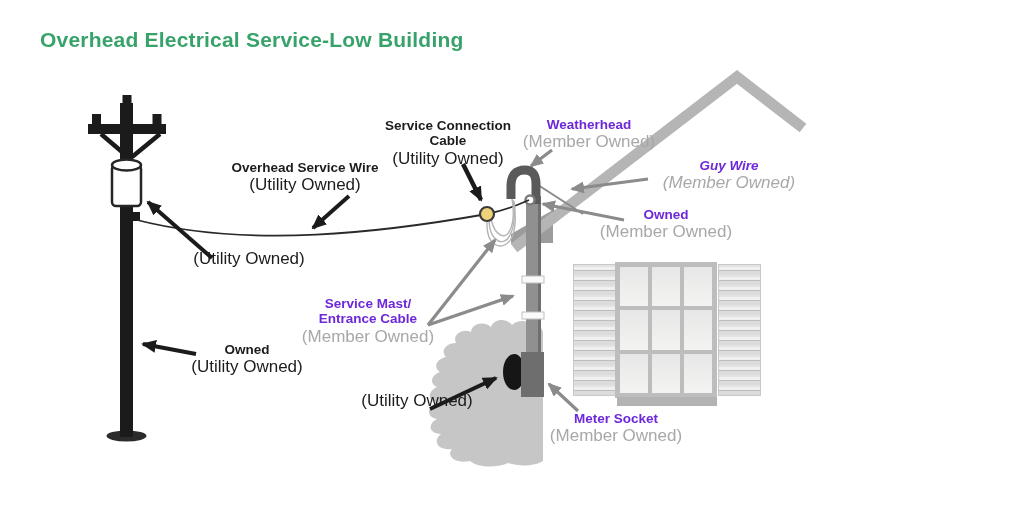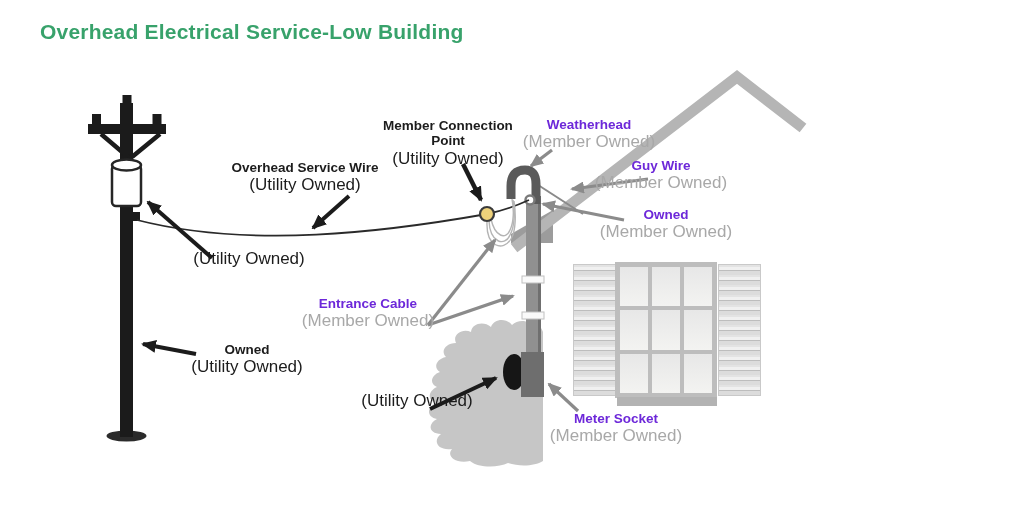--- a/index.html
+++ b/index.html
@@ -2,21 +2,21 @@
 <html><head>
 <meta charset="utf-8">
 <style>
   html,body{margin:0;padding:0;background:#ffffff;}
   #canvas{
     position:relative;width:1024px;height:512px;background:#ffffff;overflow:hidden;
     font-family:"Liberation Sans","DejaVu Sans",sans-serif;
   }
   #diagram-svg{position:absolute;left:0;top:0;z-index:3;pointer-events:none;}
   .page-title{
-    position:absolute;left:40px;top:20px;z-index:5;
+    position:absolute;left:40px;top:28px;z-index:5;
     font-size:21px;font-weight:bold;color:#38a26b;letter-spacing:.2px;white-space:nowrap;
   }
   .lbl{position:absolute;z-index:6;text-align:center;line-height:1.13;}
   .lbl .nm{display:block;font-weight:bold;font-size:13.5px;}
   .lbl .own{display:block;font-size:17px;font-weight:normal;}
   .lbl.utility .nm,.lbl.utility .own{color:#1c1c1c;}
   .lbl.member .nm{color:#6d28d9;}
   .lbl.member .own{color:#a8a8a8;}
   
   .win{position:absolute;z-index:2;}
@@ -123,21 +123,21 @@
       <path d="M 578 411 L 549 384" stroke="#8b8b8b" stroke-width="3.2" marker-end="url(#ah-gray)"></path>
     </g>
   </svg>
 
   <div class="lbl utility" style="left:195px;top:160px;width:220px;">
     <span class="nm">Overhead Service Wire</span>
     <span class="own">(Utility Owned)</span>
   </div>
 
   <div class="lbl utility" style="left:383px;top:118px;width:130px;">
-    <span class="nm">Member Connection Point</span>
+    <span class="nm">Service Connection Cable</span>
     <span class="own">(Utility Owned)</span>
   </div>
 
   <div class="lbl utility" style="left:164px;top:249px;width:170px;">
     <span class="own">(Utility Owned)</span>
   </div>
 
   <div class="lbl utility" style="left:172px;top:342px;width:150px;">
     <span class="nm">Owned</span>
     <span class="own">(Utility Owned)</span>
@@ -145,31 +145,32 @@
 
   <div class="lbl utility" style="left:342px;top:391px;width:150px;">
     <span class="own">(Utility Owned)</span>
   </div>
 
   <div class="lbl member" style="left:514px;top:117px;width:150px;">
     <span class="nm">Weatherhead</span>
     <span class="own">(Member Owned)</span>
   </div>
 
-  <div class="lbl member" style="left:586px;top:158px;width:150px;">
+  <div class="lbl member" style="left:654px;top:158px;width:150px;font-style:italic;">
     <span class="nm">Guy Wire</span>
     <span class="own">(Member Owned)</span>
   </div>
 
   <div class="lbl member" style="left:591px;top:207px;width:150px;">
     <span class="nm">Owned</span>
     <span class="own">(Member Owned)</span>
   </div>
 
   <div class="lbl member" style="left:293px;top:296px;width:150px;">
+    <span class="nm">Service Mast/</span>
     <span class="nm">Entrance Cable</span>
     <span class="own">(Member Owned)</span>
   </div>
 
   <div class="lbl member" style="left:541px;top:411px;width:150px;">
     <span class="nm">Meter Socket</span>
     <span class="own">(Member Owned)</span>
   </div>
 
 </div>

